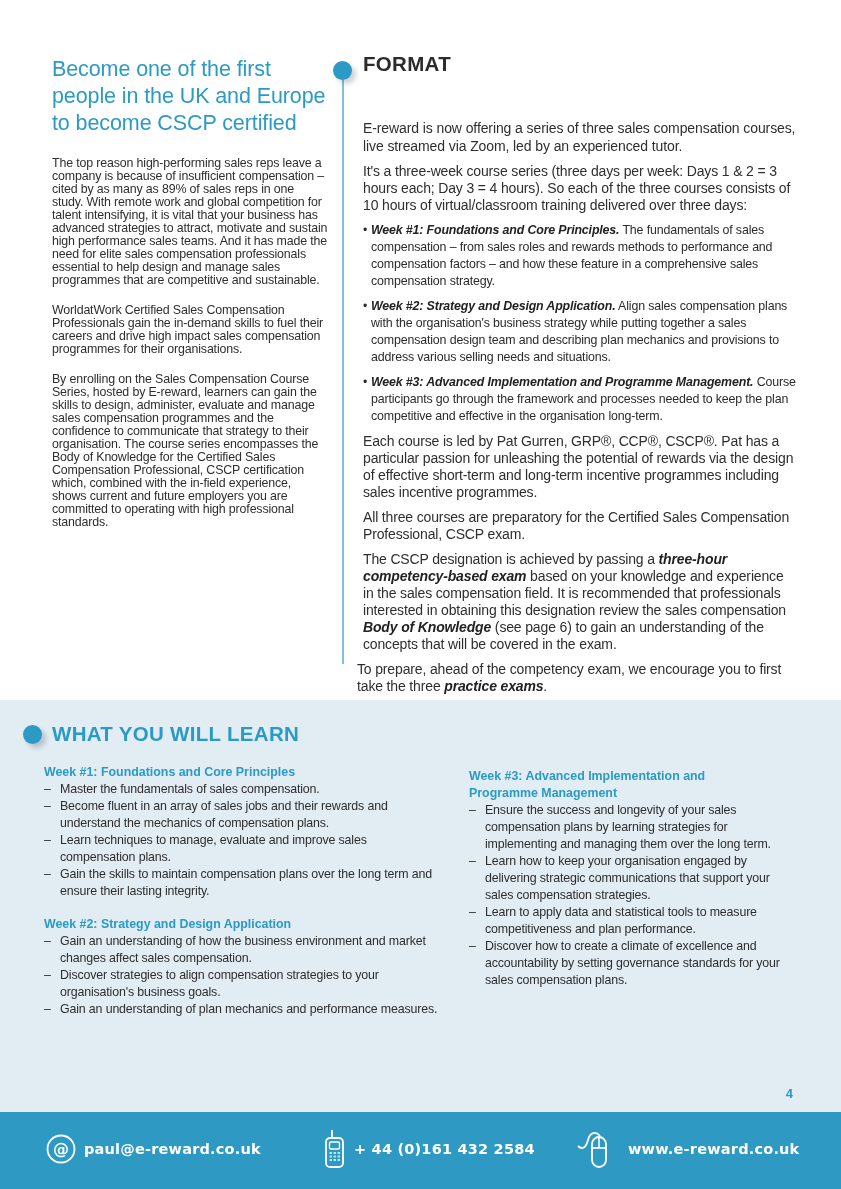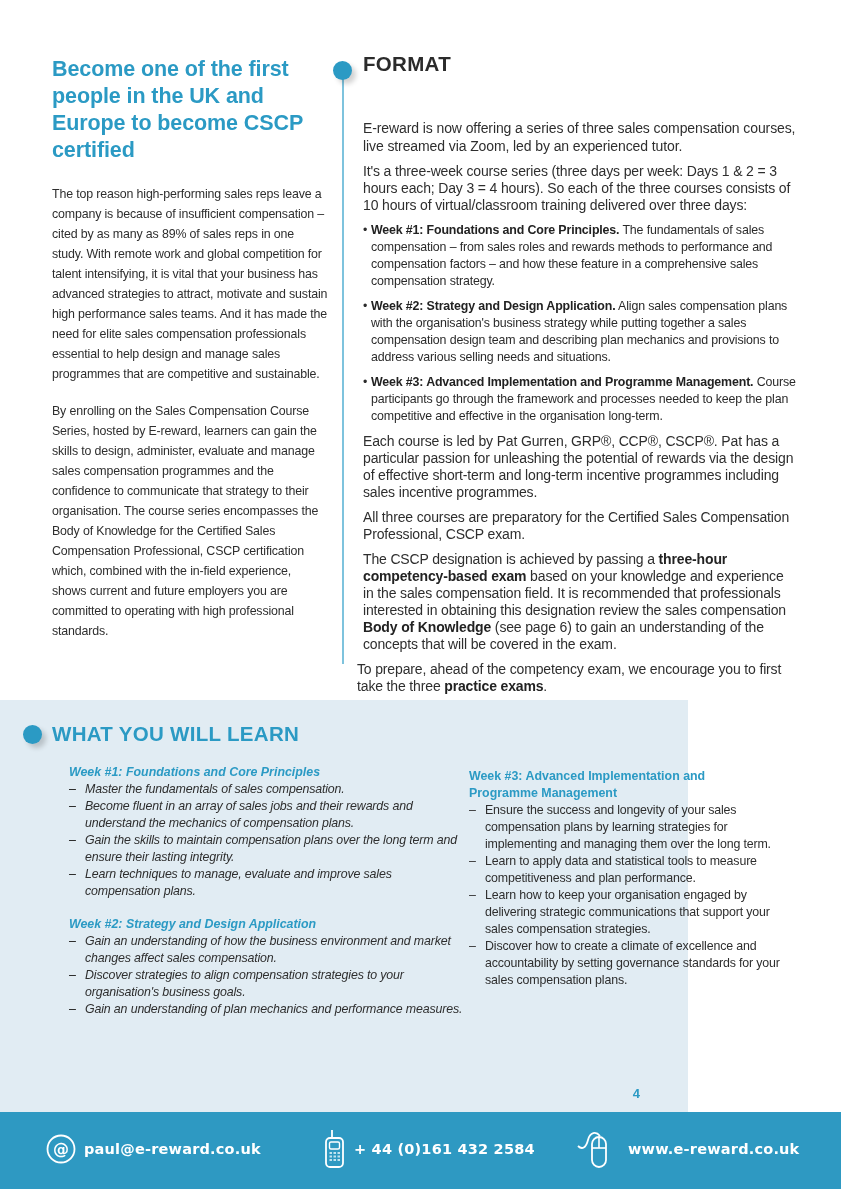--- a/index.html
+++ b/index.html
@@ -3,45 +3,45 @@
 <meta charset="utf-8">
 <style>
   * { box-sizing: border-box; margin: 0; padding: 0; }
   html, body { width: 841px; height: 1189px; background: #ffffff; overflow: hidden; }
   body { position: relative; font-family: "Liberation Sans", "DejaVu Sans", sans-serif; color: #2b2b2b; }
 
   .top { position: absolute; left: 0; top: 0; width: 841px; height: 700px; background: #fff; }
 
   
   .left-col { position: absolute; left: 52px; top: 56px; width: 276px; }
-  .headline { color: #2b9ac4; font-size: 21.5px; line-height: 27px; font-weight: bold; letter-spacing: -0.1px; }
-  .left-col p { font-size: 12.4px; line-height: 20px; margin-top: 17px; color: #2e2e2e; letter-spacing: -0.15px; }
+  .headline { color: #2b9ac4; font-size: 21.5px; line-height: 27px; font-weight: normal; letter-spacing: -0.1px; }
+  .left-col p { font-size: 12.4px; line-height: 13px; margin-top: 17px; color: #2e2e2e; letter-spacing: -0.15px; }
   .left-col p.first { margin-top: 20px; }
 
   
   .format { position: absolute; left: 357px; top: 52px; width: 440px; }
   .timeline-line { position: absolute; left: 342px; top: 70px; width: 2px; height: 594px; background: #7ec3dd; }
   .dot { position: absolute; width: 19px; height: 19px; border-radius: 50%; background: #2b9ac4; box-shadow: 4px 4px 5px rgba(0,0,0,0.18); }
   .format-dot { left: 333px; top: 61px; }
   .section-title { font-size: 20.5px; font-weight: bold; color: #2b2b2b; letter-spacing: 0.3px; }
   .format .section-title { margin-left: 6px; }
   .format .inner { margin-left: 6px; margin-top: 43px; }
   .format .lead { font-size: 14px; line-height: 18px; margin-top: 6px; color: #2e2e2e; letter-spacing: -0.1px; }
   .format p { font-size: 14px; line-height: 17px; color: #2e2e2e; margin-top: 8px; letter-spacing: -0.15px; }
   .format ul { list-style: none; margin-top: 8px; }
   .format li { font-size: 12.4px; line-height: 17px; position: relative; padding-left: 8px; margin-bottom: 8px; letter-spacing: -0.15px; }
   .format li::before { content: "•"; position: absolute; left: 0; top: 0; }
-  b { font-weight: bold; color: #222; }
+  b { font-weight: bold; color: #222; font-style: italic; }
 
   
-  .learn { position: absolute; left: 0; top: 700px; width: 688px; height: 412px; background: #e1ecf3; }
+  .learn { position: absolute; left: 0; top: 700px; width: 841px; height: 412px; background: #e1ecf3; }
   .learn-dot { left: 23px; top: 25px; }
   .learn-title { position: absolute; left: 52px; top: 22px; font-size: 20.5px; font-weight: bold; color: #2b9ac4; letter-spacing: 0.3px; }
   .learn-col { position: absolute; }
-  .learn-col.left { left: 69px; top: 64px; width: 395px; font-style: italic; }
+  .learn-col.left { left: 44px; top: 64px; width: 395px; }
   .learn-col.right { left: 469px; top: 68px; width: 320px; }
   .week-title { color: #2b9ac4; font-size: 12.4px; font-weight: bold; line-height: 17px; }
   .learn ul { list-style: none; }
   .learn li { font-size: 12.4px; line-height: 17px; padding-left: 16px; position: relative; color: #2e2e2e; letter-spacing: -0.15px; }
   .learn li::before { content: "–"; position: absolute; left: 0; top: 0; }
   .week-block + .week-block { margin-top: 16px; }
   .page-num { position: absolute; right: 48px; top: 386px; color: #2b9ac4; font-size: 13px; font-weight: bold; }
 
   
   .footer { position: absolute; left: 0; top: 1112px; width: 841px; height: 77px; background: #2e99c2; color: #fff; }
@@ -52,20 +52,21 @@
   .contact svg { display: block; }
 </style>
 </head>
 <body>
 
 <div class="top">
 
   <div class="left-col">
     <h1 class="headline">Become one of the first people in the UK and Europe to become CSCP certified</h1>
     <p class="first">The top reason high-performing sales reps leave a company is because of insufficient compensation – cited by as many as 89% of sales reps in one study. With remote work and global competition for talent intensifying, it is vital that your business has advanced strategies to attract, motivate and sustain high performance sales teams. And it has made the need for elite sales compensation professionals essential to help design and manage sales programmes that are competitive and sustainable.</p>
+    <p>WorldatWork Certified Sales Compensation Professionals gain the in-demand skills to fuel their careers and drive high impact sales compensation programmes for their organisations.</p>
     <p>By enrolling on the Sales Compensation Course Series, hosted by E-reward, learners can gain the skills to design, administer, evaluate and manage sales compensation programmes and the confidence to communicate that strategy to their organisation. The course series encompasses the Body of Knowledge for the Certified Sales Compensation Professional, CSCP certification which, combined with the in-field experience, shows current and future employers you are committed to operating with high professional standards.</p>
   </div>
 
   <div class="timeline-line"></div>
   <div class="dot format-dot"></div>
   <div class="format">
     <h2 class="section-title">FORMAT</h2>
     <div class="inner">
       <p class="lead">E-reward is now offering a series of three sales compensation courses, live streamed via Zoom, led by an experienced tutor.</p>
       <p>It's a three-week course series (three days per week: Days 1 &amp; 2 = 3 hours each; Day 3 = 4 hours). So each of the three courses consists of 10 hours of virtual/classroom training delivered over three days:</p>
@@ -85,41 +86,41 @@
 <div class="learn">
   <div class="dot learn-dot"></div>
   <h2 class="learn-title">WHAT YOU WILL LEARN</h2>
 
   <div class="learn-col left">
     <div class="week-block">
       <div class="week-title">Week #1: Foundations and Core Principles</div>
       <ul>
         <li>Master the fundamentals of sales compensation.</li>
         <li>Become fluent in an array of sales jobs and their rewards and understand the mechanics of compensation plans.</li>
+        <li>Learn techniques to manage, evaluate and improve sales compensation plans.</li>
         <li>Gain the skills to maintain compensation plans over the long term and ensure their lasting integrity.</li>
-        <li>Learn techniques to manage, evaluate and improve sales compensation plans.</li>
       </ul>
     </div>
     <div class="week-block">
       <div class="week-title">Week #2: Strategy and Design Application</div>
       <ul>
         <li>Gain an understanding of how the business environment and market changes affect sales compensation.</li>
         <li>Discover strategies to align compensation strategies to your organisation's business goals.</li>
         <li>Gain an understanding of plan mechanics and performance measures.</li>
       </ul>
     </div>
   </div>
 
   <div class="learn-col right">
     <div class="week-block">
       <div class="week-title" style="width:260px">Week #3: Advanced Implementation and Programme Management</div>
       <ul>
         <li>Ensure the success and longevity of your sales compensation plans by learning strategies for implementing and managing them over the long term.</li>
+        <li>Learn how to keep your organisation engaged by delivering strategic communications that support your sales compensation strategies.</li>
         <li>Learn to apply data and statistical tools to measure competitiveness and plan performance.</li>
-        <li>Learn how to keep your organisation engaged by delivering strategic communications that support your sales compensation strategies.</li>
         <li>Discover how to create a climate of excellence and accountability by setting governance standards for your sales compensation plans.</li>
       </ul>
     </div>
   </div>
 
   <div class="page-num">4</div>
 </div>
 
 <div class="footer">
   <div class="contact email">

